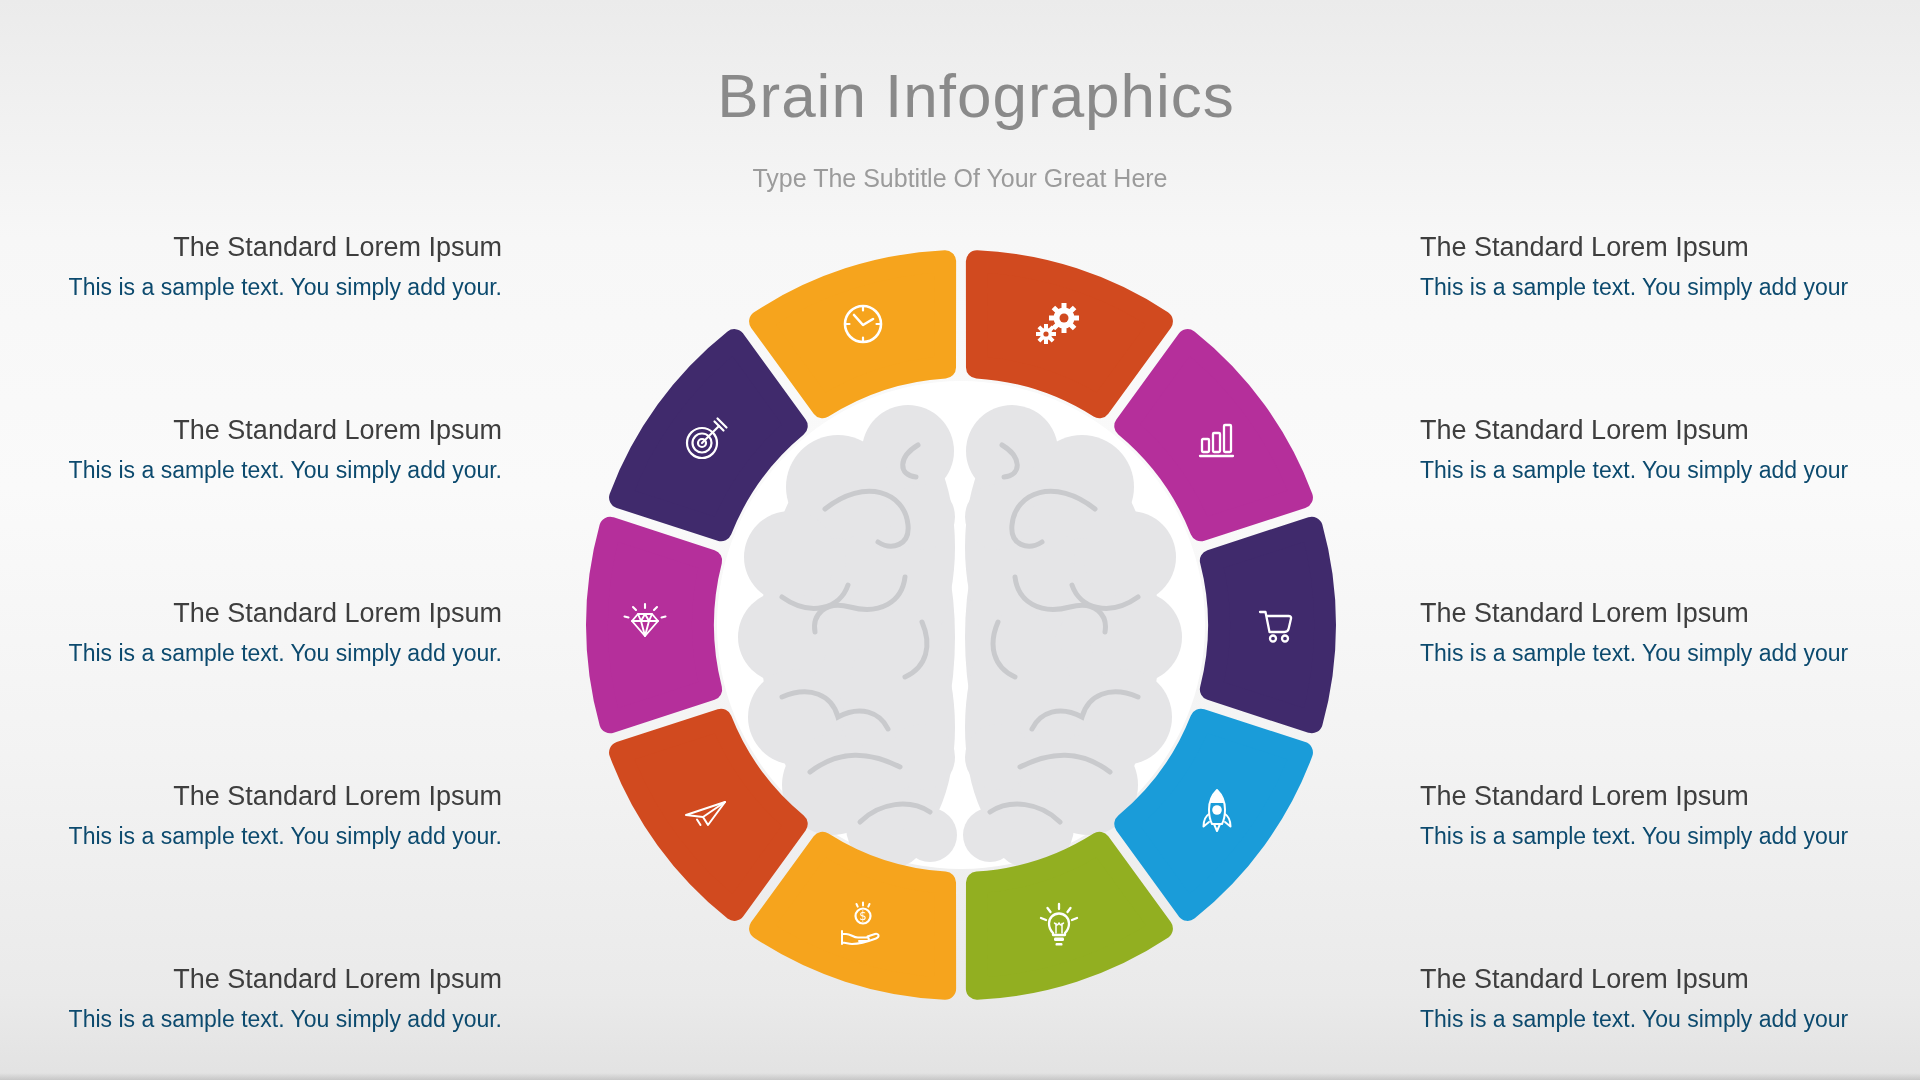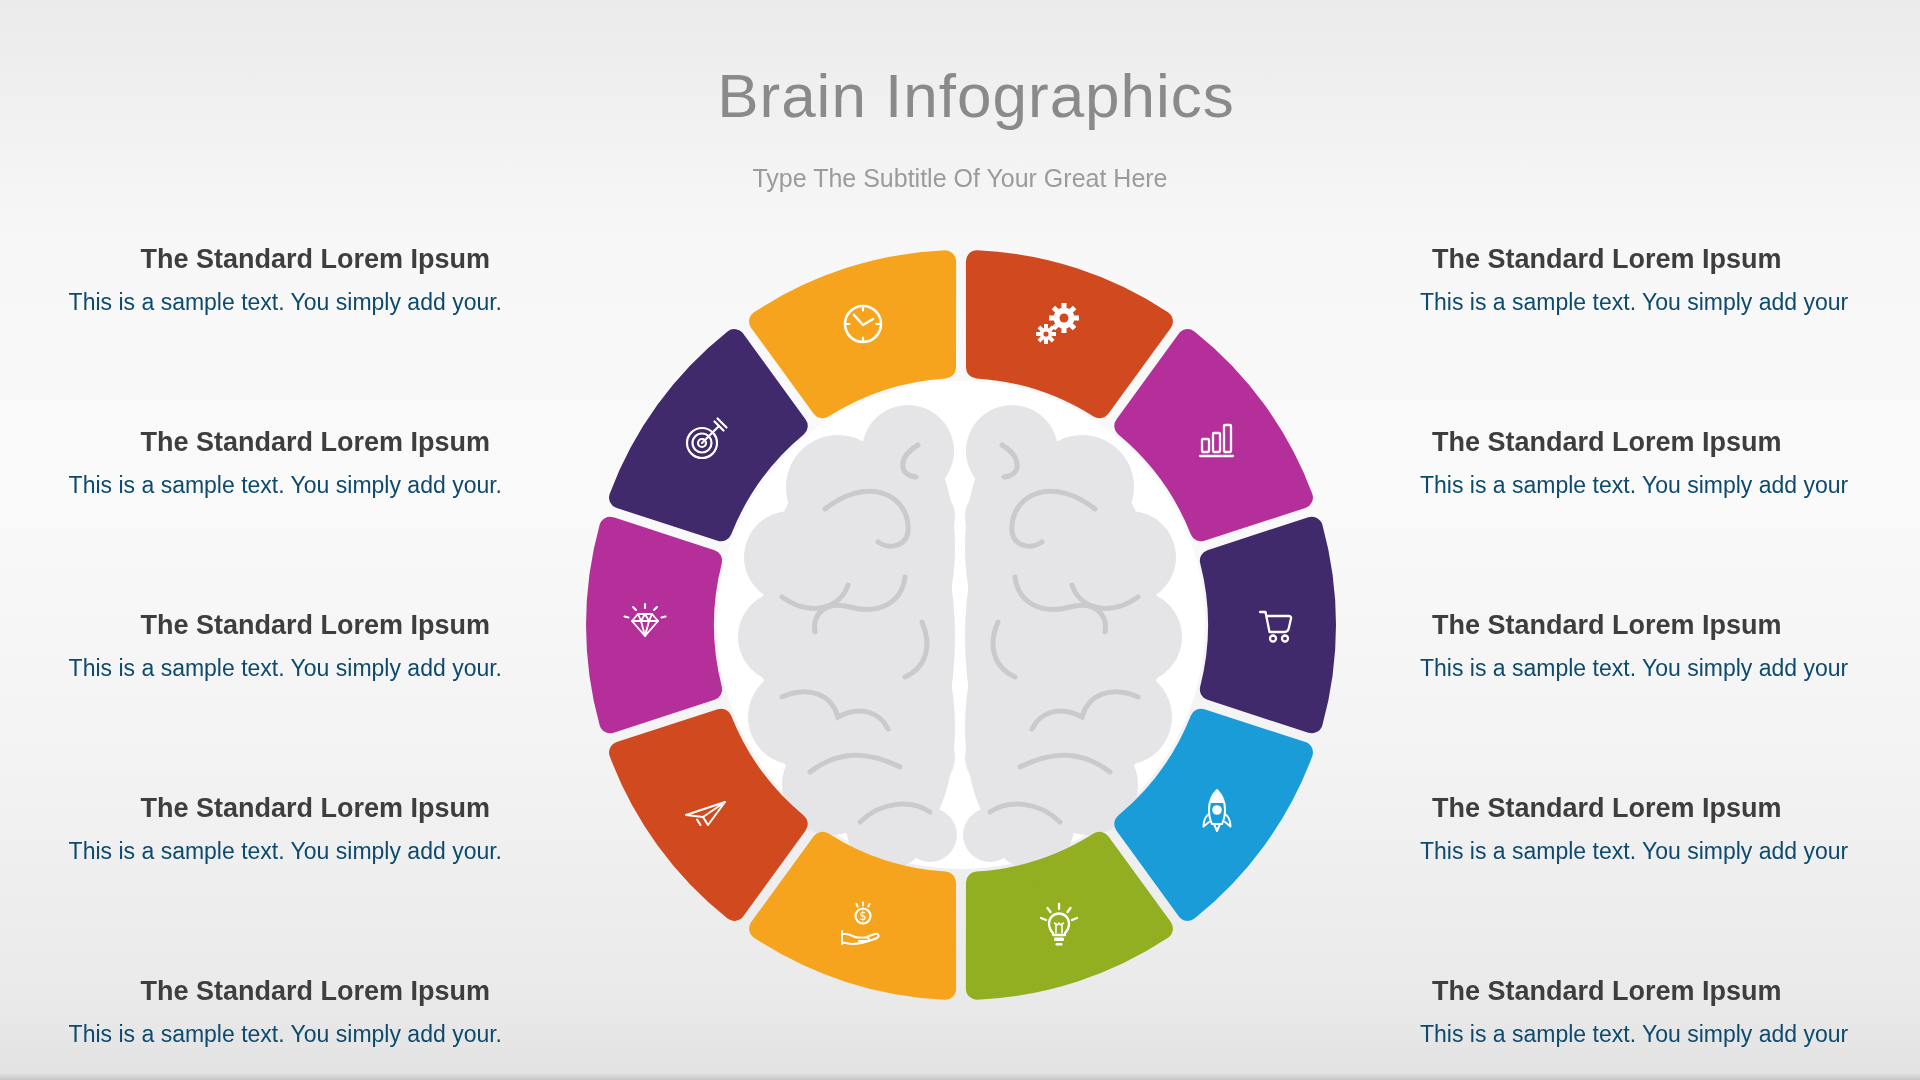--- a/index.html
+++ b/index.html
@@ -11,21 +11,21 @@
   .slide{position:absolute;inset:0;}
   .page-title{
     position:absolute;top:44px;left:0;width:100%;text-align:center;
     font-size:62px;font-weight:400;color:#8a8a8a;letter-spacing:1px;margin:16px;
   }
   .page-subtitle{
     position:absolute;top:164px;left:0;width:100%;text-align:center;
     font-size:25px;font-weight:400;color:#9b9b9b;margin:0;
   }
   .tb{position:absolute;}
-  .tb h3{margin:12px;font-size:27px;line-height:34px;font-weight:bold;color:#3e3e3e;white-space:nowrap;}
+  .tb h3{margin:0;font-size:27px;line-height:34px;font-weight:normal;color:#3e3e3e;white-space:nowrap;}
   .tb p{margin:9px 0 0 0;font-size:23px;line-height:28px;color:#0c4a6e;white-space:nowrap;}
   .tb-left{left:60px;width:442px;text-align:right;}
   .tb-right{left:1420px;width:470px;text-align:left;}
   .diagram{position:absolute;left:581px;top:245px;width:760px;height:760px;}
   .diagram svg.ring-svg{position:absolute;left:0;top:0;width:760px;height:760px;}
   .seg-icon{position:absolute;width:52px;height:52px;}
   .seg-icon svg{width:100%;height:100%;display:block;}
   .bottom-shade{position:absolute;left:0;bottom:0;width:100%;height:7px;
     background:linear-gradient(rgba(0,0,0,0),rgba(0,0,0,0.12));}
 </style>

